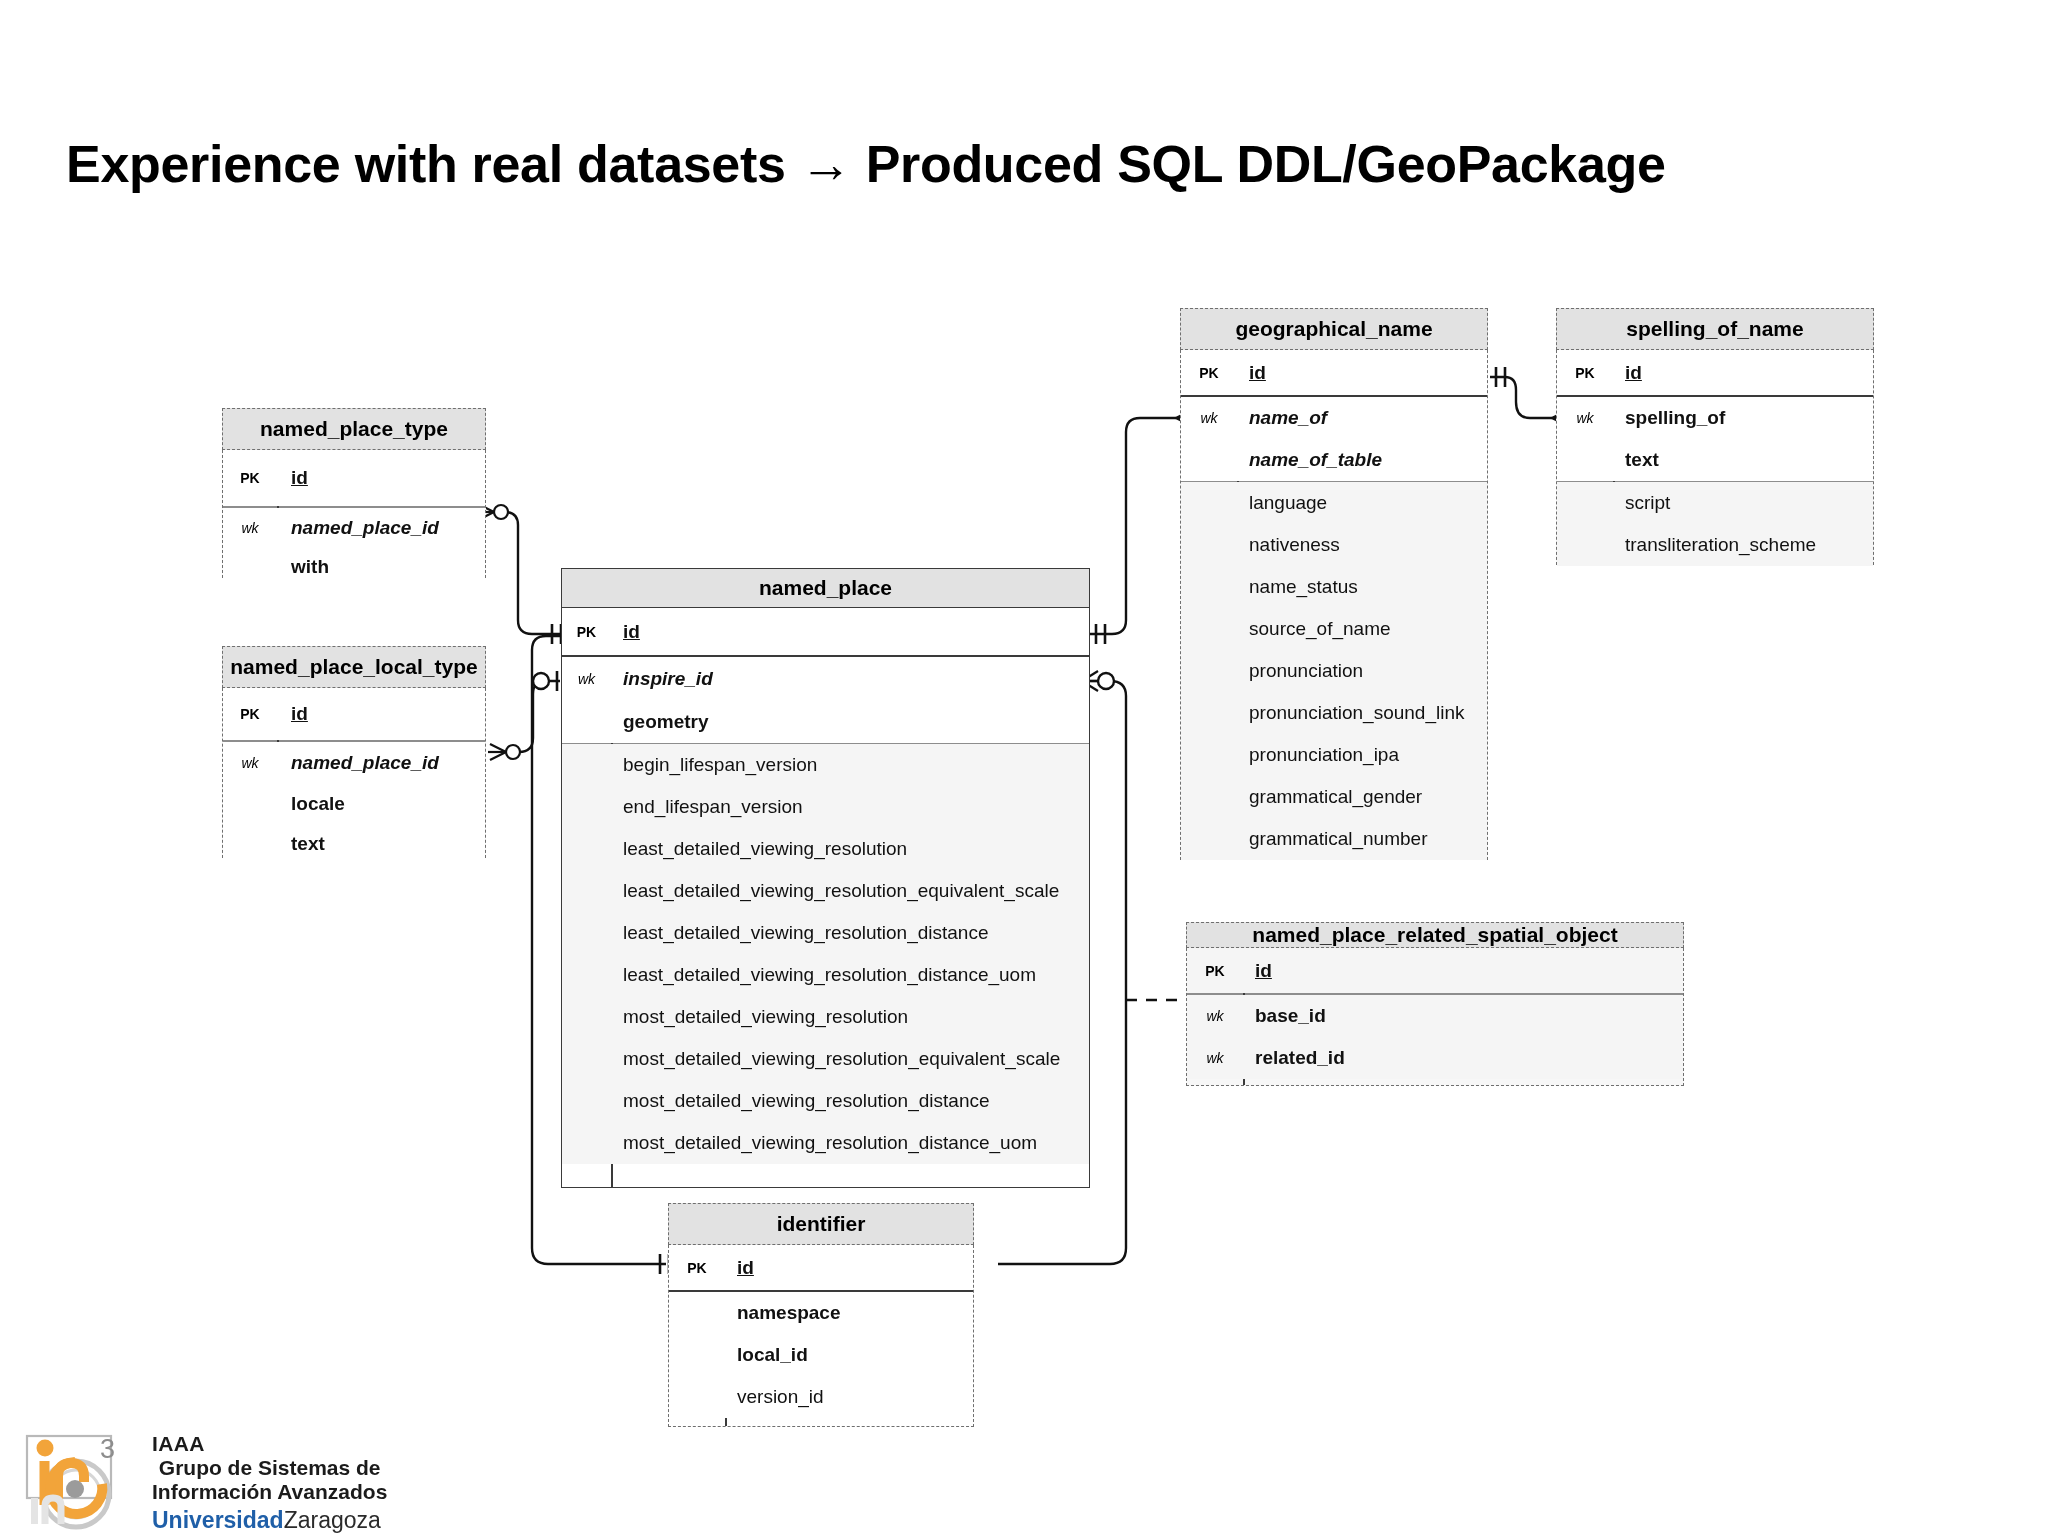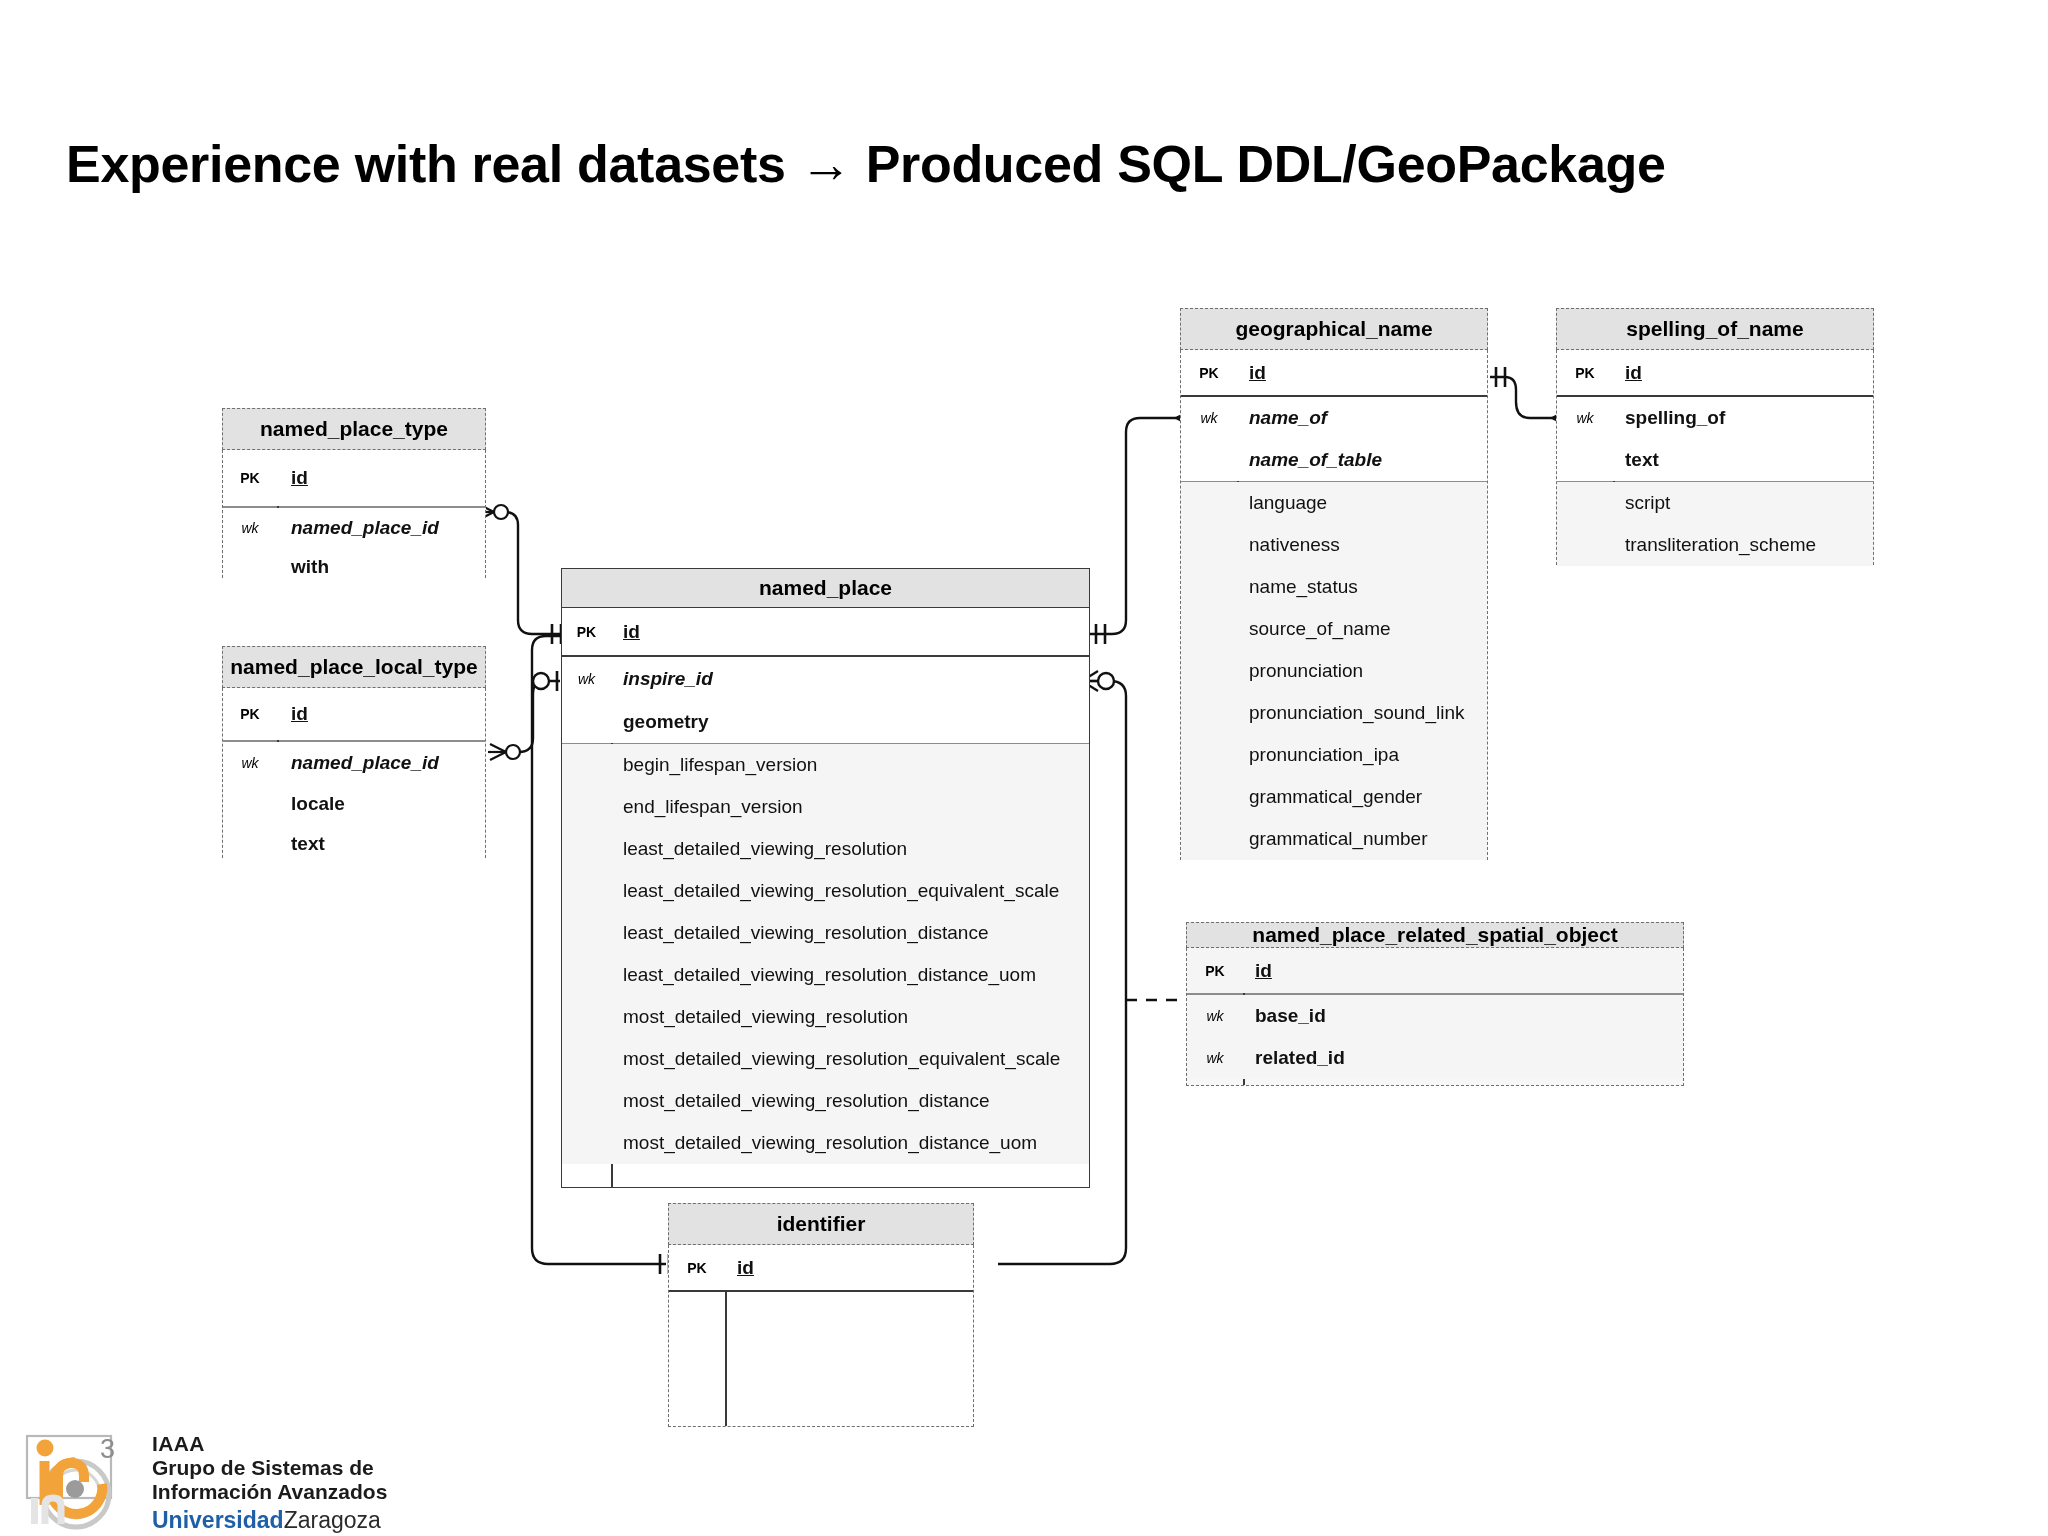--- a/index.html
+++ b/index.html
@@ -67,21 +67,21 @@
   .tbl-header.overflow span{position:relative;display:inline-block;}
 
   
   svg#wires{position:absolute;left:0;top:0;width:2048px;height:1536px;pointer-events:none;}
 
   
   .footer{position:absolute;left:18px;top:1432px;display:flex;align-items:flex-start;}
   .logo-mark{position:relative;width:116px;height:98px;flex:0 0 auto;}
   .logo-text{margin-left:18px;line-height:1.14;}
   .logo-l1{font-size:21px;font-weight:bold;color:#1b1b1b;letter-spacing:.4px;}
-  .logo-l2{font-size:21px;font-weight:bold;color:#1b1b1b;}
+  .logo-l2{font-size:21px;font-weight:bold;color:#1b1b1b;text-align:center;}
   .logo-l3{font-size:21px;font-weight:bold;color:#1b1b1b;}
   .logo-l4{font-size:23px;margin-top:3px;white-space:nowrap;}
   .logo-l4 .uni{color:#1f5fa8;font-weight:bold;}
   .logo-l4 .zar{color:#2b2b2b;font-weight:normal;}
 </style>
 </head>
 <body>
 
 <div id="slide">
 
@@ -408,20 +408,34 @@
     <div class="tbl-header" style="height:42px;font-size:21px;">identifier</div>
     <div class="tbl-body" style="height:182px;background:#ffffff;">
       <div class="vsep" style="left:56px;"></div>
       <div class="rowgroup pkgrp">
         <div class="row" style="height:45px;">
           <div class="keycol pk" style="width:56px;">PK</div>
           <div class="attrcol attr-pk" style="padding-left:12px;">id</div>
         </div>
       </div>
       <div class="grp-sep" style="background:#3a3a3a;"></div>
+      <div class="rowgroup plaingrp" style="background:#ffffff;">
+        <div class="row" style="height:42px;">
+          <div class="keycol" style="width:56px;"></div>
+          <div class="attrcol attr-b" style="padding-left:12px;">namespace</div>
+        </div>
+        <div class="row" style="height:42px;">
+          <div class="keycol" style="width:56px;"></div>
+          <div class="attrcol attr-b" style="padding-left:12px;">local_id</div>
+        </div>
+        <div class="row" style="height:42px;">
+          <div class="keycol" style="width:56px;"></div>
+          <div class="attrcol attr-n" style="padding-left:12px;">version_id</div>
+        </div>
+      </div>
     </div>
   </div>
 
   <div class="footer">
     <div class="logo-mark">
       <svg viewBox="0 0 116 98" width="116" height="98">
 
         <rect x="9" y="4" width="84" height="62" fill="none" stroke="#b9b9b9" stroke-width="2.2"></rect>
 
         <circle cx="58" cy="62" r="33" fill="none" stroke="#c9c9c9" stroke-width="5"></circle>

